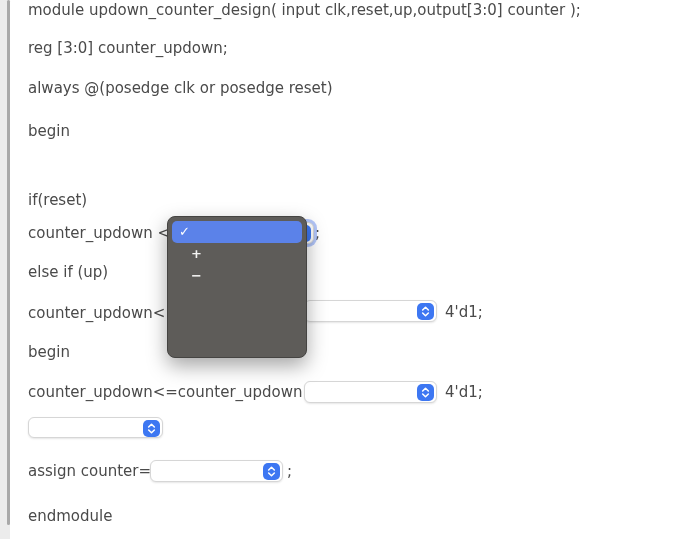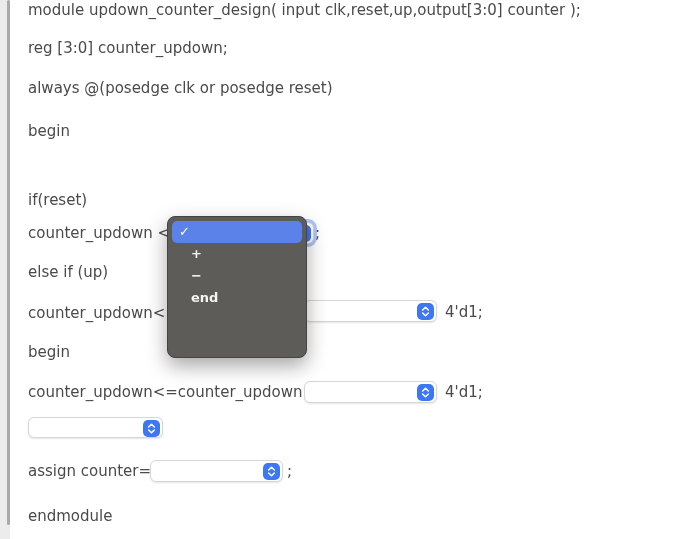--- a/index.html
+++ b/index.html
@@ -144,14 +144,13 @@
 
 <div class="code-line" style="top:508px">endmodule</div>
 
 <div class="dropdown-menu">
   <div class="dropdown-item selected">
     <span class="check">✓</span>
     <span></span>
   </div>
   <div class="dropdown-item">+</div>
   <div class="dropdown-item">−</div>
-  <div class="dropdown-item">end</div>
 </div>
 
 </body></html>

